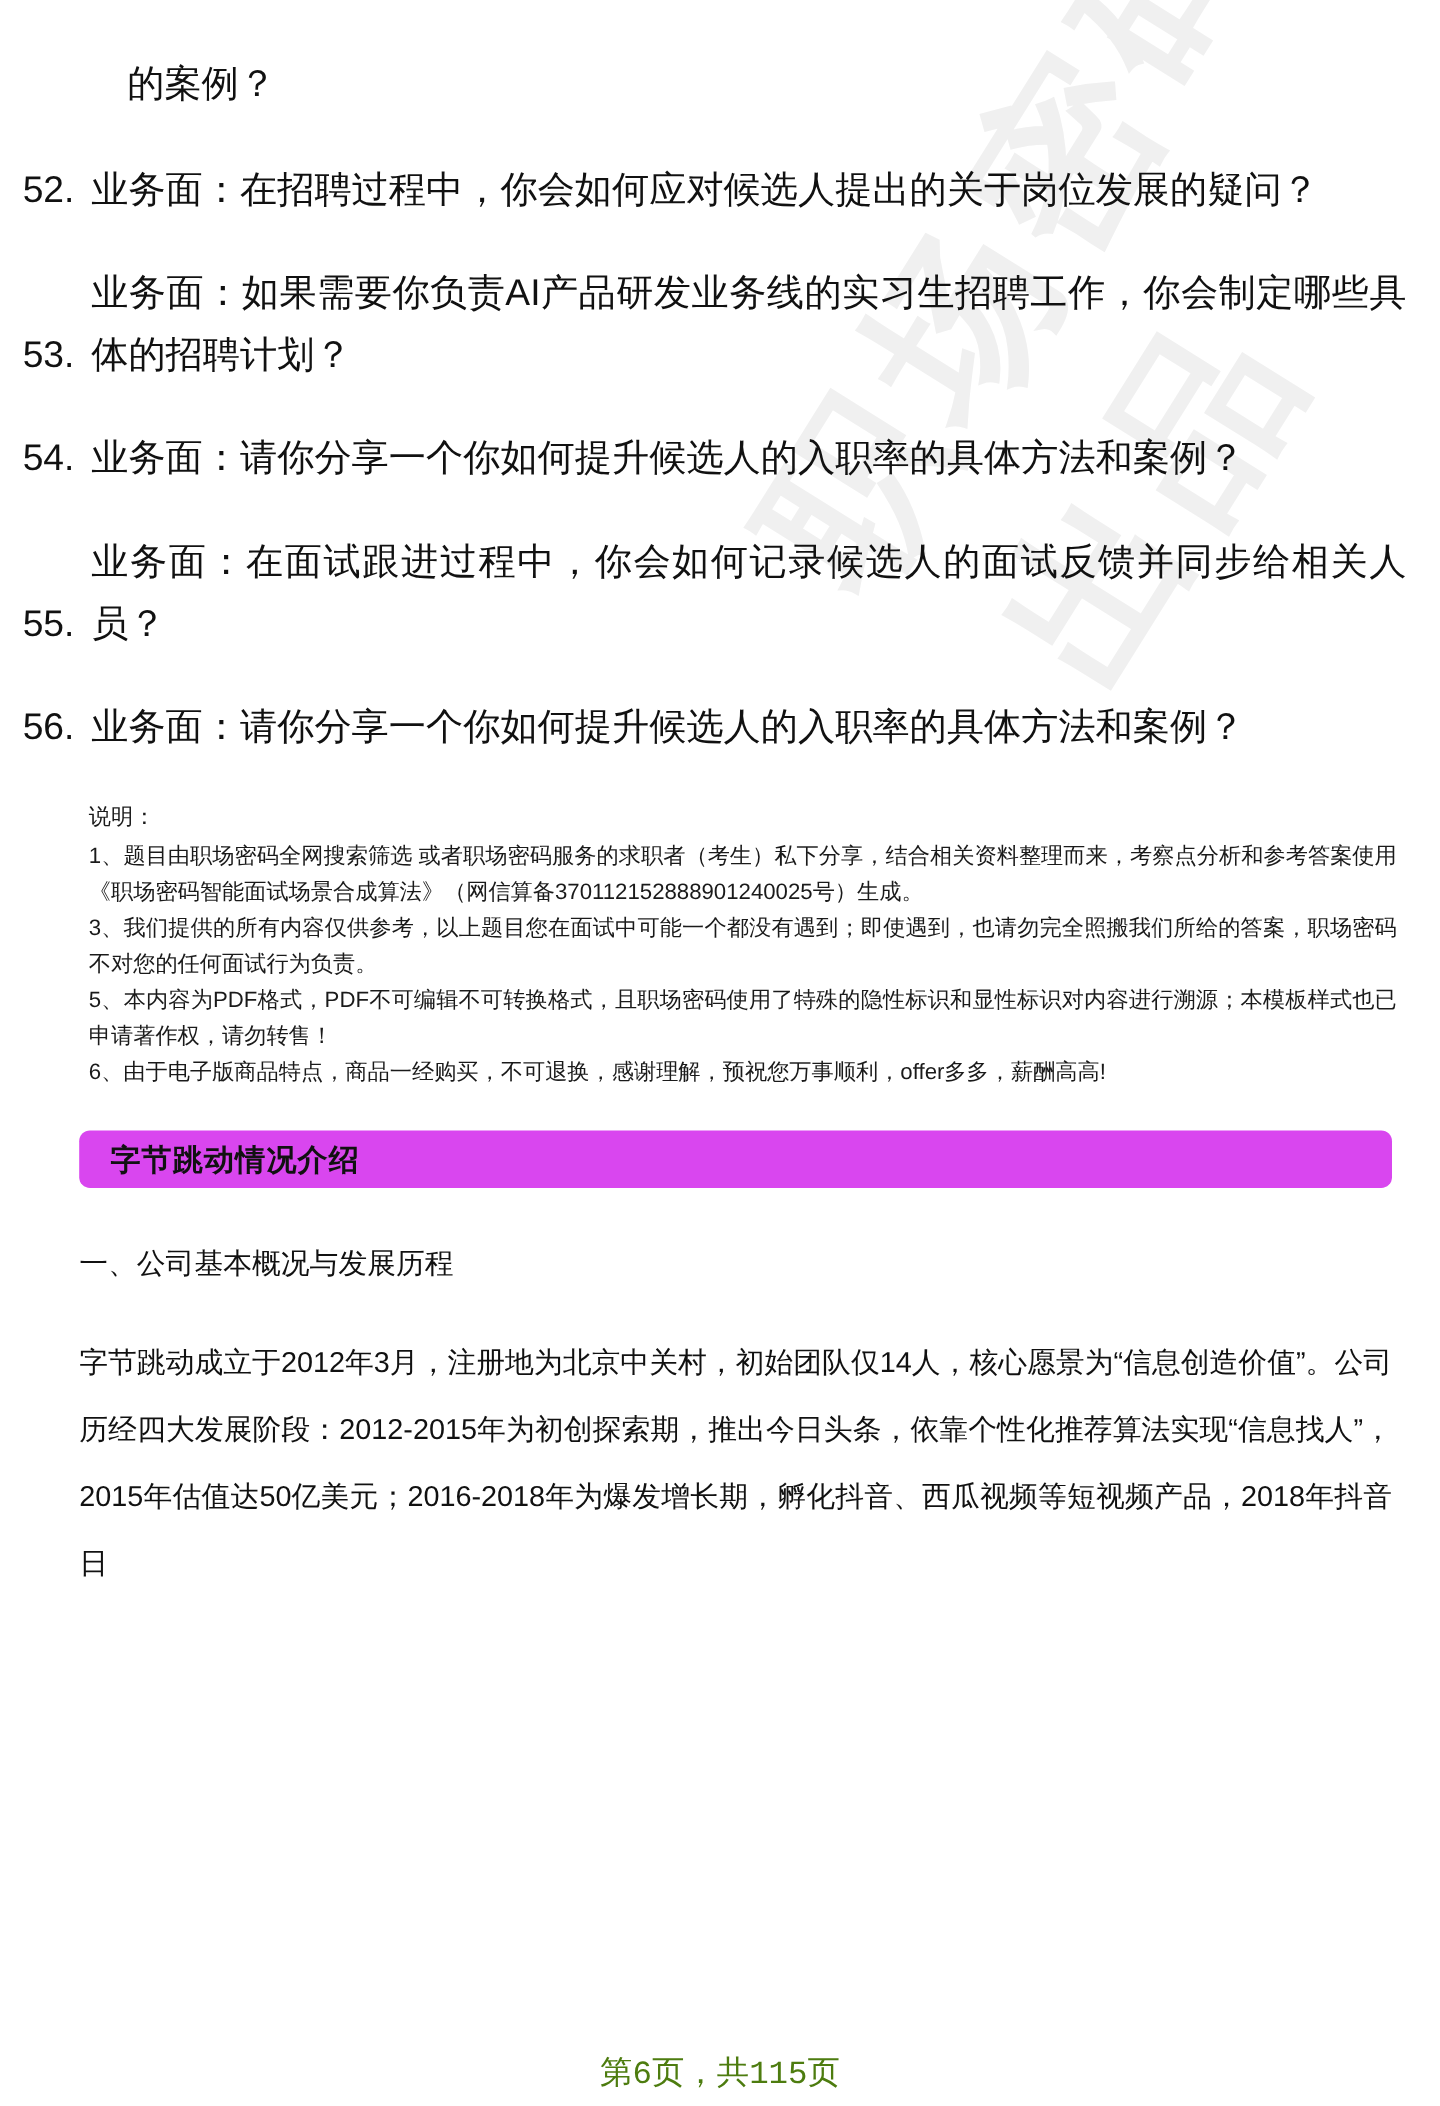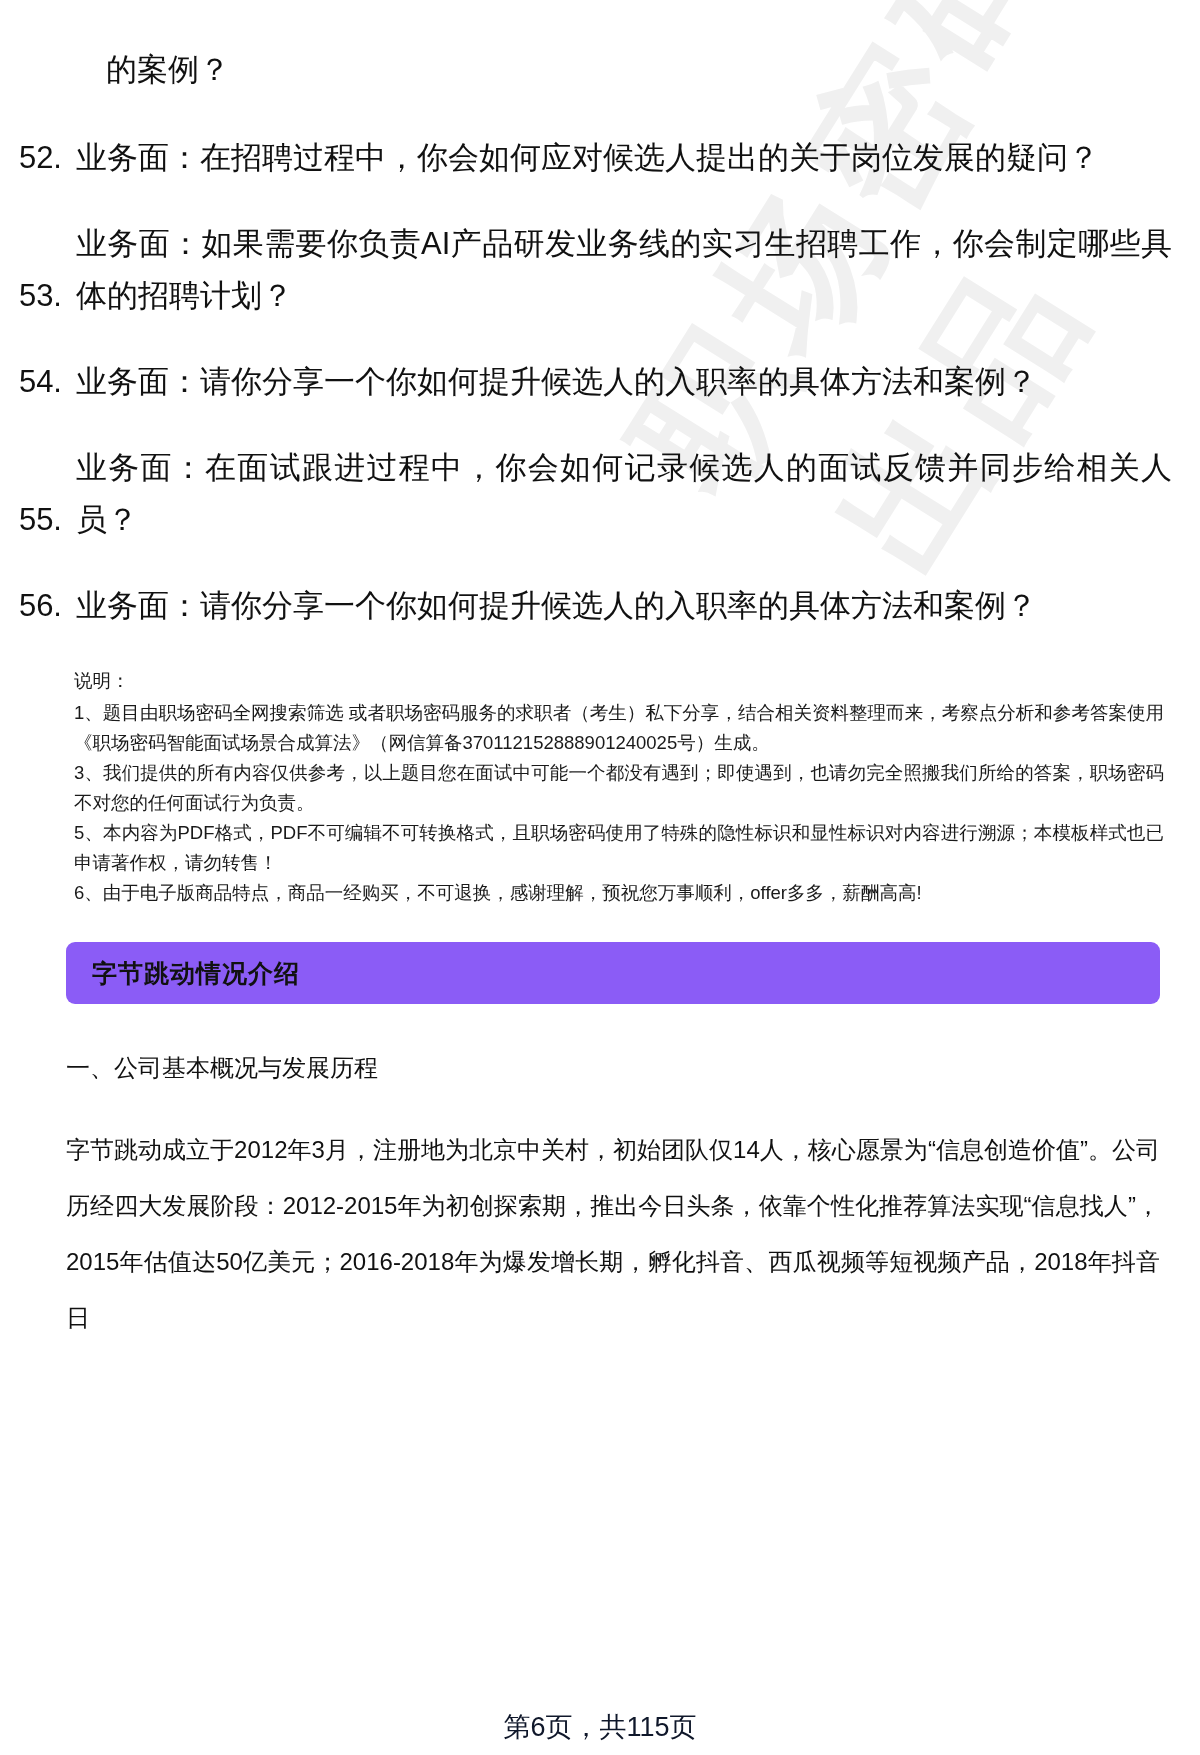--- a/index.html
+++ b/index.html
@@ -107,23 +107,23 @@
   .notes p {
     margin: 0;
     padding: 0;
   }
 
   
   .banner-wrap {
     padding: 34px 40px 0 66px;
   }
   .banner {
-    background: #8b5cf6;
+    background: #d946ef;
     border-radius: 9px;
-    height: 62px;
+    height: 48px;
     display: flex;
     align-items: center;
     padding: 0 26px;
     box-sizing: border-box;
     font-family: Liberation Serif, serif;
   }
   .banner-title {
     font-size: 25px;
     font-weight: 700;
     color: #111;
@@ -150,22 +150,23 @@
   }
 
   
   .footer {
     position: absolute;
     left: 0;
     right: 0;
     bottom: 10px;
     text-align: center;
     font-size: 27px;
-    color: #0f172a;
+    color: #4d7c0f;
     z-index: 3;
+    font-family: Liberation Mono, monospace;
   }
 </style>
 </head>
 <body>
 
 <div class="watermark">
   <span class="wm1">职场密码</span>
   <span class="wm2">出品</span>
 </div>
 

